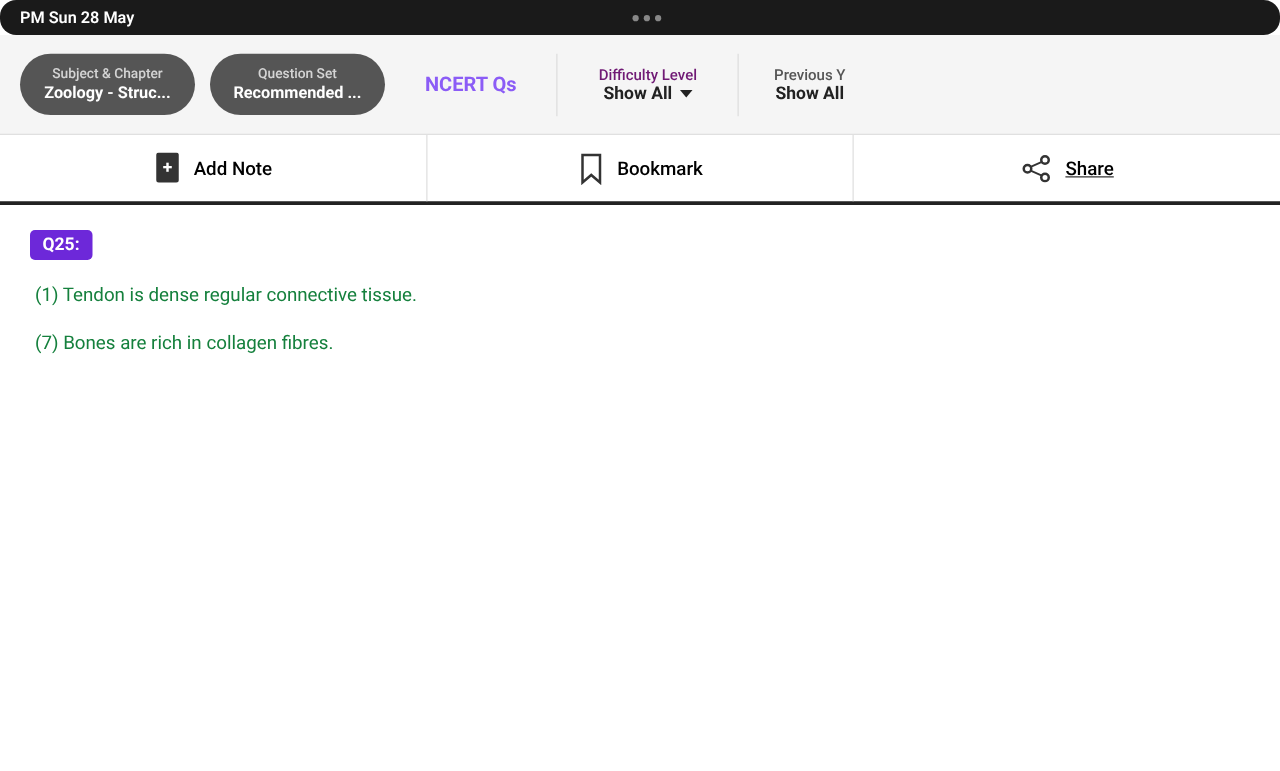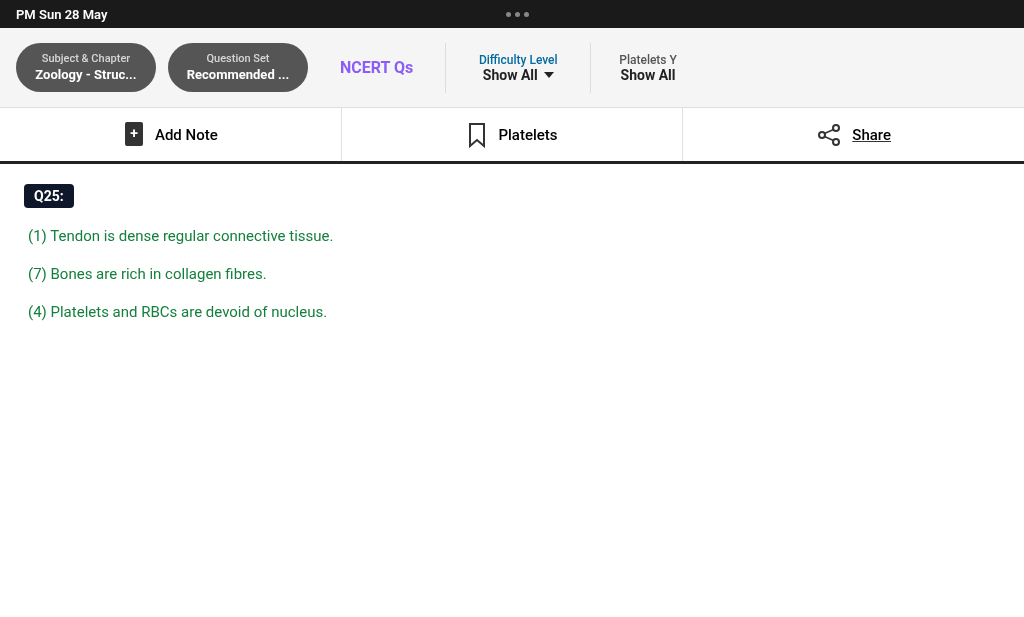--- a/index.html
+++ b/index.html
@@ -15,20 +15,21 @@
     .status-bar {
       background: #1a1a1a;
       color: #fff;
       font-size: 13px;
       font-weight: 600;
       padding: 4px 16px;
       display: flex;
       align-items: center;
       justify-content: space-between;
       height: 28px;
+      border-radius: 13px;
     }
     .status-bar-left { display: flex; align-items: center; gap: 8px; }
     .status-bar-dots { display: flex; gap: 4px; align-items: center; }
     .dot { width: 5px; height: 5px; background: #888; border-radius: 50%; }
 
     
     .filter-bar {
       background: #f5f5f5;
       border-bottom: 1px solid #e0e0e0;
       display: flex;
@@ -83,21 +84,21 @@
     .filter-difficulty {
       display: flex;
       flex-direction: column;
       align-items: center;
       padding: 8px 16px;
       cursor: pointer;
       min-width: 120px;
     }
     .filter-difficulty .diff-label {
       font-size: 12px;
-      color: #0369a1;
+      color: #701a75;
       font-weight: 500;
     }
     .filter-difficulty .diff-value {
       font-size: 14px;
       font-weight: 700;
       color: #222;
       display: flex;
       align-items: center;
       gap: 4px;
     }
@@ -159,21 +160,21 @@
     
     .main-content {
       background: #fff;
       padding: 20px 24px;
       overflow-y: auto;
       height: calc(617px - 28px - 80px - 56px);
     }
 
     .question-number-badge {
       display: inline-block;
-      background: #0f172a;
+      background: #6d28d9;
       color: #fff;
       font-size: 14px;
       font-weight: 700;
       padding: 4px 10px;
       border-radius: 4px;
       margin-bottom: 16px;
     }
 
     .question-text {
       font-size: 15px;
@@ -227,41 +228,41 @@
     <span class="diff-label">Difficulty Level</span>
     <span class="diff-value">
       <span>Show All</span>
       <span class="chevron-down"></span>
     </span>
   </div>
 
   <div class="filter-divider"></div>
 
   <div class="filter-previous">
-    <span class="prev-label">Platelets Y</span>
+    <span class="prev-label">Previous Y</span>
     <span class="prev-value">Show All</span>
   </div>
 
 </div>
 
 <div class="toolbar">
 
   <div class="toolbar-item">
     <svg width="22" height="26" viewBox="0 0 22 26">
       <rect x="2" y="0" width="18" height="24" rx="2" ry="2" fill="#333"></rect>
       <text x="11" y="16" text-anchor="middle" fill="white" font-size="14" font-weight="bold">+</text>
     </svg>
     <span class="toolbar-label">Add Note</span>
   </div>
 
   <div class="toolbar-item">
     <svg width="22" height="26" viewBox="0 0 22 26">
       <path d="M4 2 H18 V24 L11 18 L4 24 Z" fill="none" stroke="#333" stroke-width="2"></path>
     </svg>
-    <span class="toolbar-label">Platelets</span>
+    <span class="toolbar-label">Bookmark</span>
   </div>
 
   <div class="toolbar-item">
     <svg width="26" height="22" viewBox="0 0 26 22">
       <circle cx="20" cy="4" r="3" fill="none" stroke="#333" stroke-width="2"></circle>
       <circle cx="20" cy="18" r="3" fill="none" stroke="#333" stroke-width="2"></circle>
       <circle cx="6" cy="11" r="3" fill="none" stroke="#333" stroke-width="2"></circle>
       <line x1="8.5" y1="9.5" x2="17.5" y2="5.5" stroke="#333" stroke-width="1.5"></line>
       <line x1="8.5" y1="12.5" x2="17.5" y2="16.5" stroke="#333" stroke-width="1.5"></line>
     </svg>
@@ -270,15 +271,14 @@
 
 </div>
 
 <div class="main-content">
 
   <div class="question-number-badge">Q25:</div>
 
 
   <div class="option">(1) Tendon is dense regular connective tissue.</div>
   <div class="option">(7) Bones are rich in collagen fibres.</div>
-  <div class="option">(4) Platelets and RBCs are devoid of nucleus.</div>
 
 </div>
 
 </body></html>

